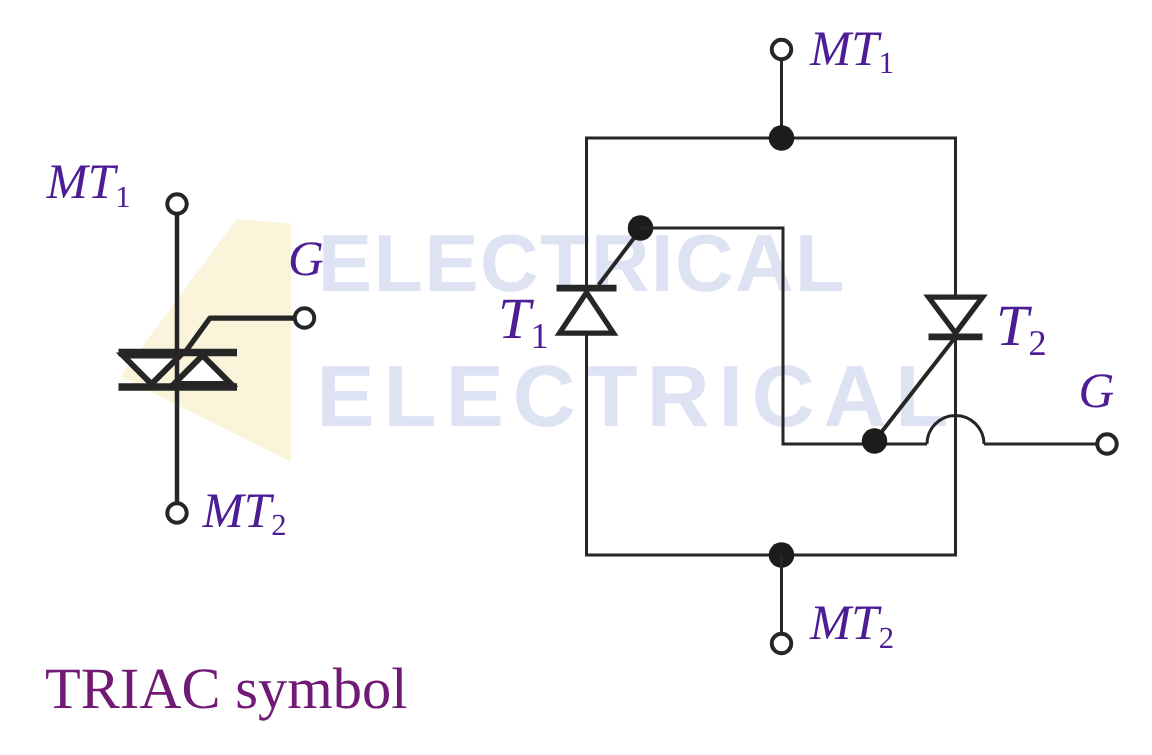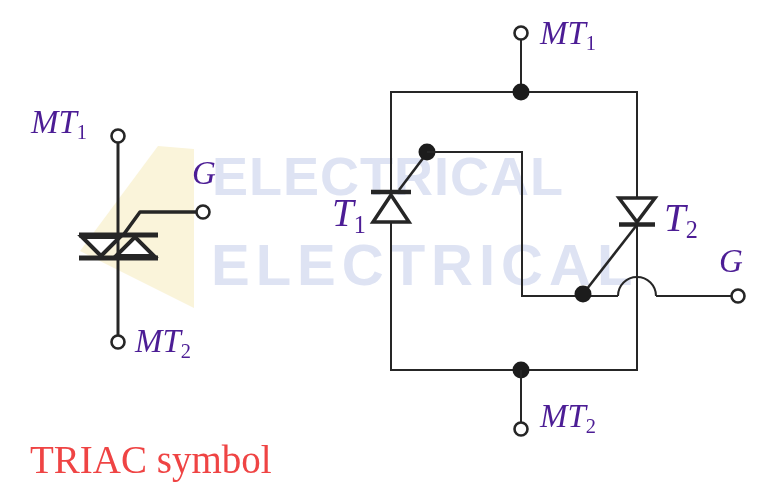--- a/index.html
+++ b/index.html
@@ -36,21 +36,21 @@
     font-style:normal;
     vertical-align:-0.28em;
   }
   .t33{font-size:33px;}
   .t31{font-size:39px;}
   .caption{
     position:absolute;
     line-height:1;
     font-style:normal;
     font-size:39px;
-    color:#ef4444;
+    color:#701a75;
     white-space:nowrap;
   }
 </style>
 </head>
 <body>
 
 <div class="canvas">
 
   <svg class="layer" width="768" height="503" viewBox="0 0 768 503">
     <polygon points="158,146 194,149 194,308 80,251" fill="#faf4da"></polygon>

